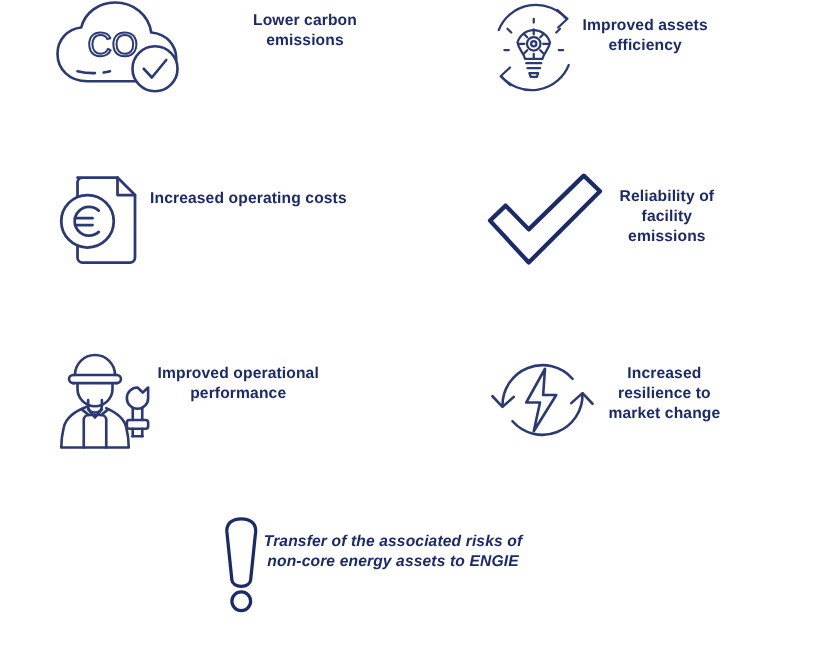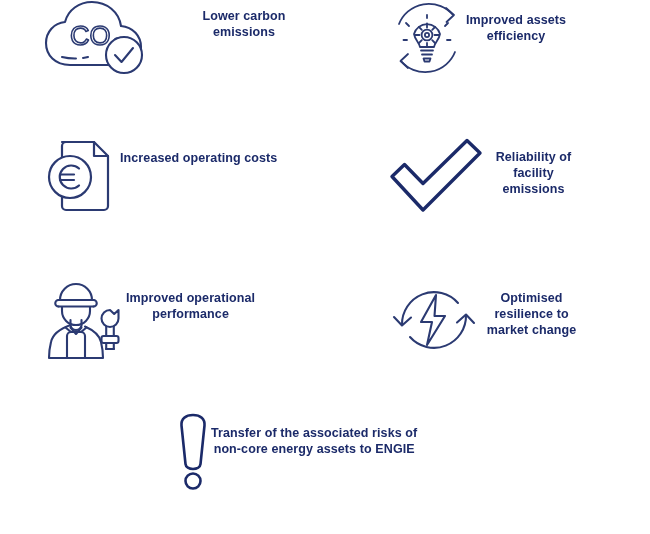--- a/index.html
+++ b/index.html
@@ -49,21 +49,21 @@
   #cell-carbon      { left: 40px;  top: 2px;   width: 250px; }
   #cell-costs       { left: 40px;  top: 136px; width: 250px; }
   #cell-operational { left: 40px;  top: 278px; width: 250px; }
 
   
   #cell-energy      { left: 388px; top: 2px;   width: 195px; }
   #cell-reliability { left: 388px; top: 136px; width: 195px; }
   #cell-resilience  { left: 388px; top: 278px; width: 195px; }
 
   
-  #cell-transfer    { left: 175px; top: 412px; width: 300px; }
+  #cell-transfer    { left: 175px; top: 412px; width: 300px; font-style: italic; }
 
   #cell-carbon .benefit-icon      { height: 72px; }
   #cell-carbon .benefit-label     { margin-top: 6px; padding-left: 40px; }
 
   #cell-energy .benefit-icon      { height: 72px; }
   #cell-energy .benefit-label     { margin-top: 10px; }
 
   #cell-costs .benefit-icon       { height: 80px; }
   #cell-costs .benefit-label      { margin-top: 14px; }
 
@@ -185,21 +185,21 @@
   <div class="benefit-cell" id="cell-resilience">
     <div class="benefit-icon">
       <svg width="92" height="80" viewBox="0 0 92 80" fill="none" stroke="#2b3a72" stroke-width="2.1" stroke-linecap="round" stroke-linejoin="round">
         <path d="M14 45 A32 32 0 0 1 70 23"></path>
         <path d="M78 35 A32 32 0 0 1 22 57"></path>
         <path d="M6 37 L14 45.5 L23 37.5"></path>
         <path d="M86 43 L78 34.5 L69 42.5"></path>
         <path d="M48 15 L33 42 L44 42 L39 65 L57 36 L46.5 36 Z"></path>
       </svg>
     </div>
-    <div class="benefit-label">Optimised resilience to
+    <div class="benefit-label">Increased resilience to
 market change</div>
   </div>
 
   <div class="benefit-cell" id="cell-transfer">
     <div class="benefit-icon">
       <svg width="36" height="78" viewBox="0 0 36 78" fill="none" stroke="#1b2a69" stroke-width="2.6" stroke-linecap="round" stroke-linejoin="round">
         <path d="M18 3 C25.5 3 30 7 29.5 13.5 L25.5 52 C25.2 55 22 57 18 57 C14 57 10.8 55 10.5 52 L6.5 13.5 C6 7 10.5 3 18 3 Z"></path>
         <circle cx="18" cy="69" r="7.5"></circle>
       </svg>
     </div>

